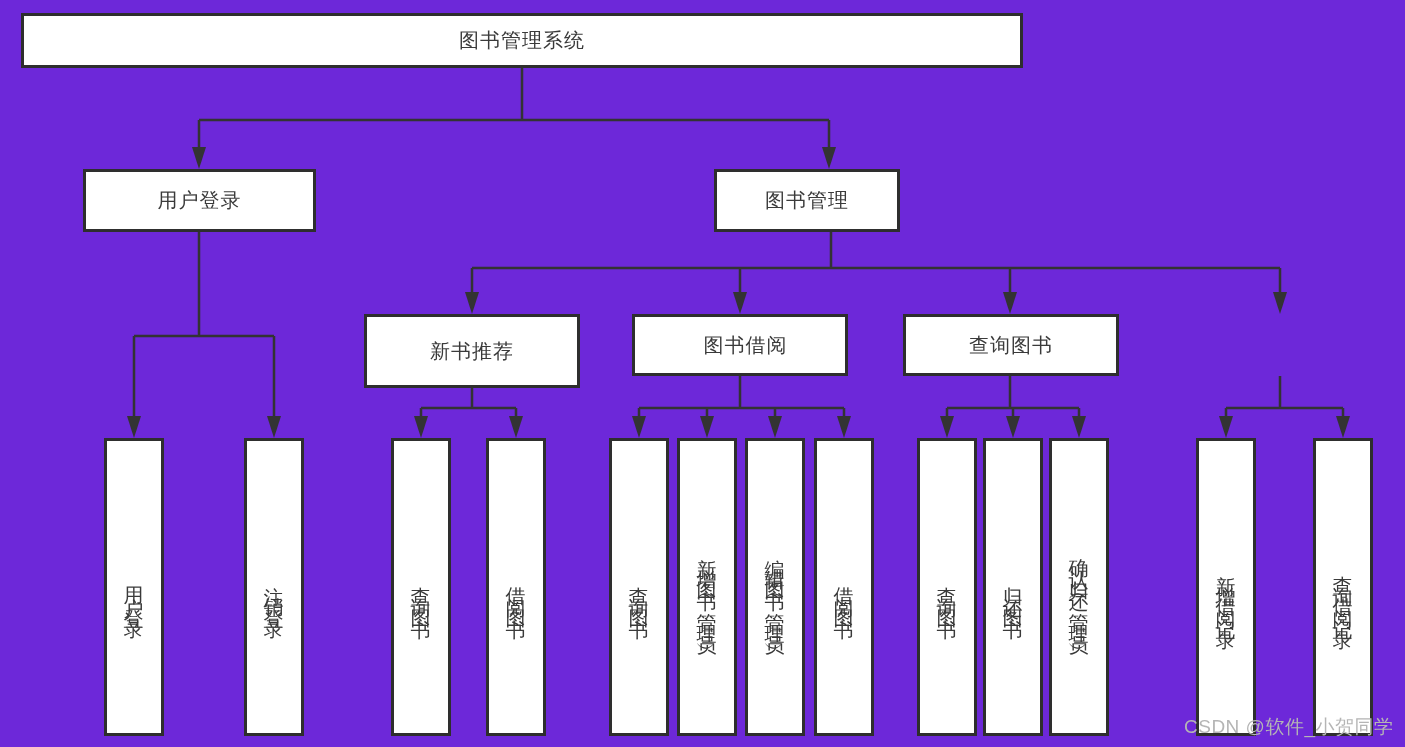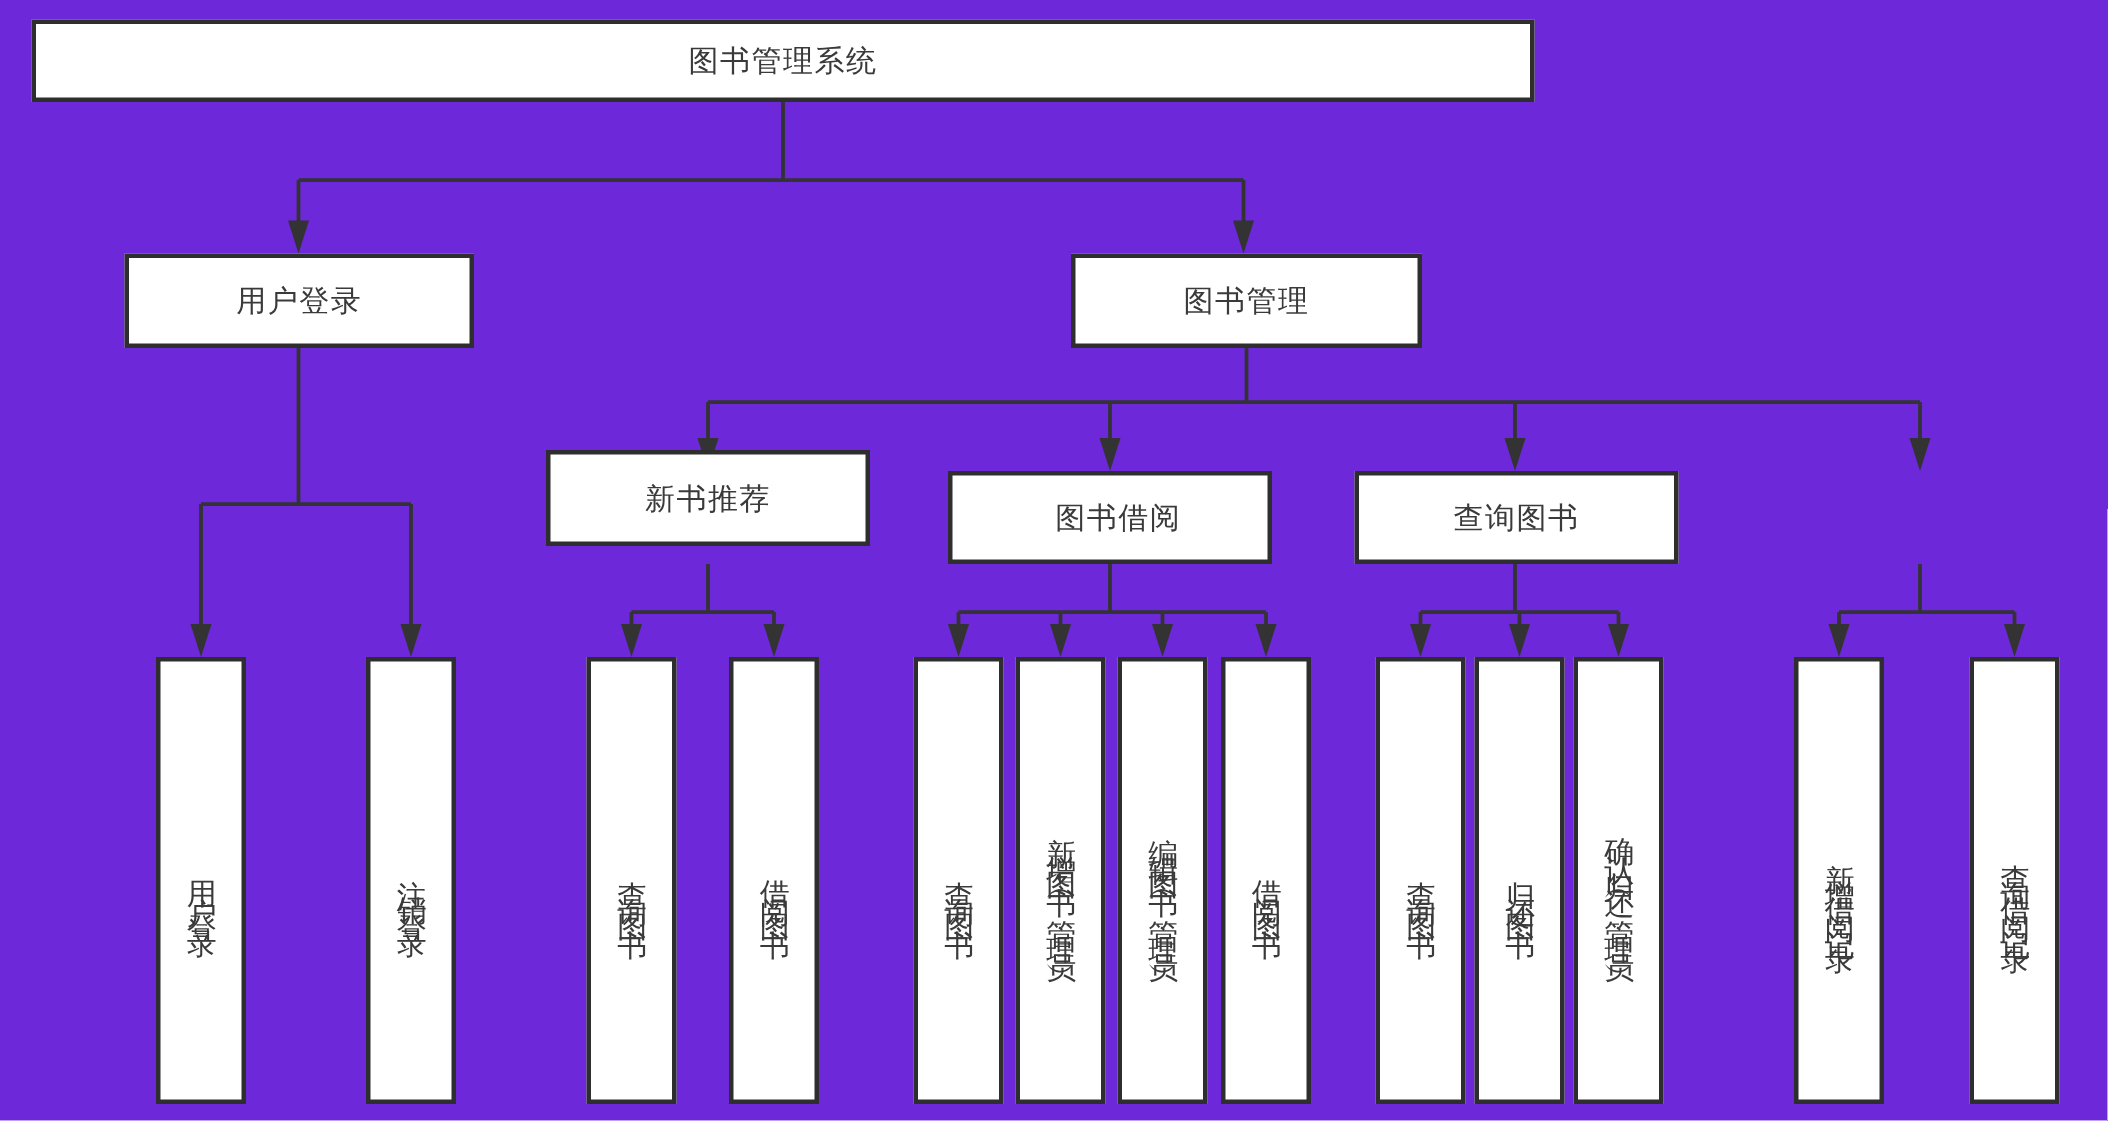--- a/index.html
+++ b/index.html
@@ -47,23 +47,23 @@
     text-orientation: mixed;
     letter-spacing: 11px;
     line-height: 1;
     white-space: nowrap;
     margin-bottom: -11px; 
   }
   
   #n-root            { left: 21px;   top: 13px;  width: 1002px; height: 55px; }
   
   #n-user-login      { left: 83px;   top: 169px; width: 233px;  height: 63px; }
-  #n-book-management { left: 714px;  top: 169px; width: 234px;  height: 63px; }
+  #n-book-management { left: 714px;  top: 169px; width: 186px;  height: 63px; }
   
-  #n-new-book-rec    { left: 364px;  top: 300px; width: 216px;  height: 64px; }
+  #n-new-book-rec    { left: 364px;  top: 314px; width: 216px;  height: 74px; }
   #n-book-borrowing  { left: 632px;  top: 314px; width: 216px;  height: 62px; padding-left: 11px; }
   #n-current-borrow  { left: 903px;  top: 314px; width: 216px;  height: 62px; }
   #n-borrow-records  { left: 1174px; top: 314px; width: 216px;  height: 62px; }
   
   .leaf { top: 438px; width: 60px; height: 298px; }
   #l-user-login   { left: 104px; }
   #l-logout       { left: 244px; }
   #l-nbr-query    { left: 391px; }
   #l-nbr-borrow   { left: 486px; }
   #l-bb-query     { left: 609px; }
@@ -177,13 +177,14 @@
   <div class="node v leaf" id="l-cb-confirm">
     <span class="vtext">确认归还（管理员）</span>
   </div>
   <div class="node v leaf" id="l-br-add">
     <span class="vtext">新增借阅记录</span>
   </div>
   <div class="node v leaf" id="l-br-query">
     <span class="vtext">查询借阅记录</span>
   </div>
 
+  <div id="watermark">CSDN @软件_小贺同学</div>
 </div>
 
 </body></html>

